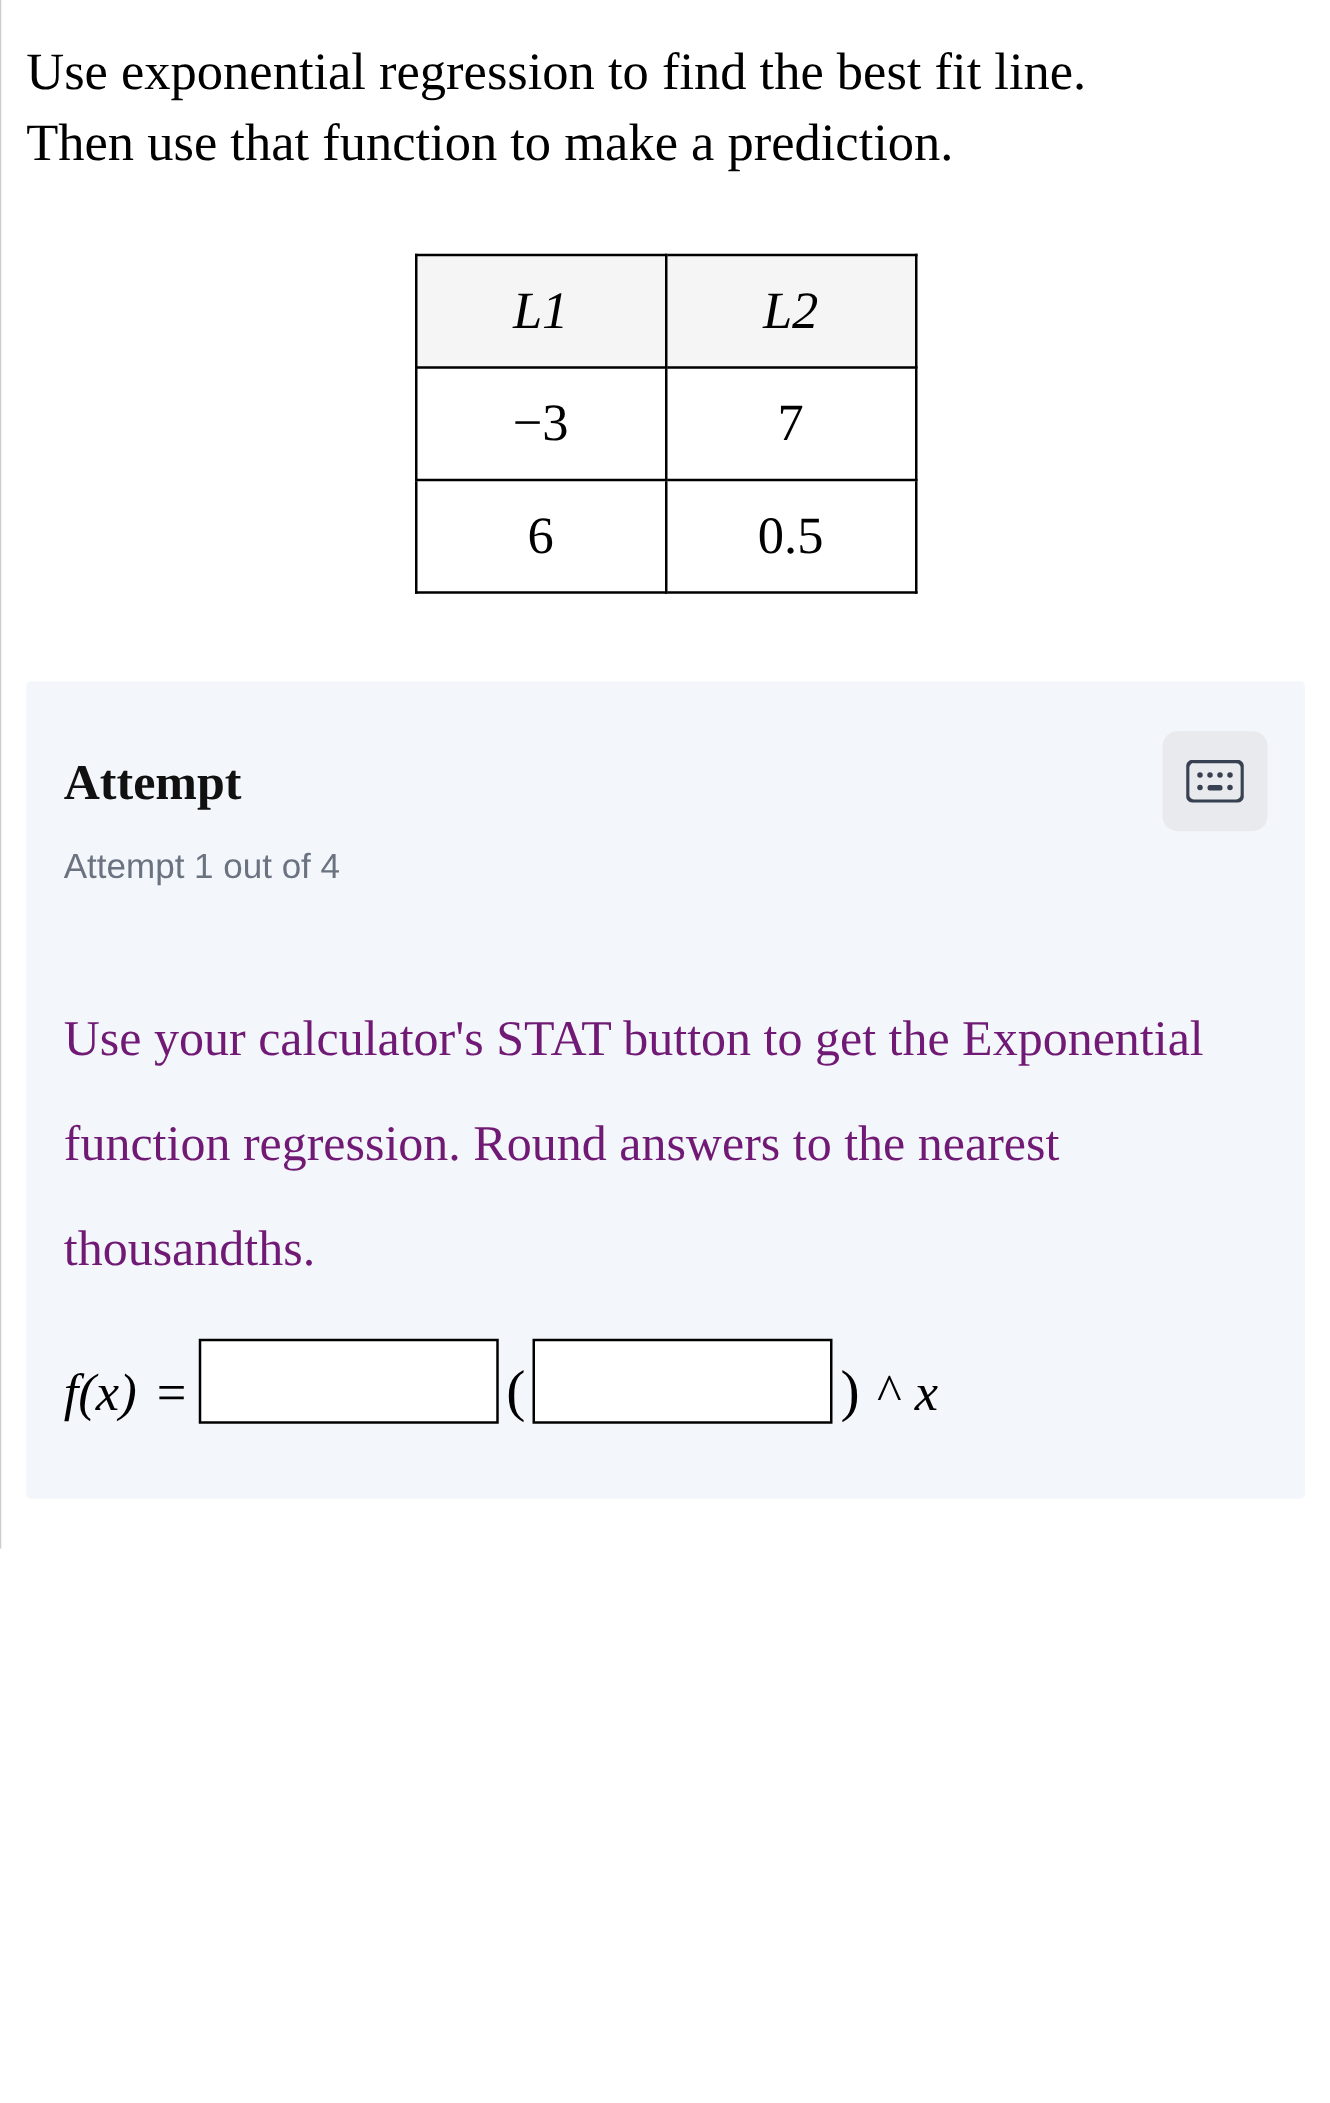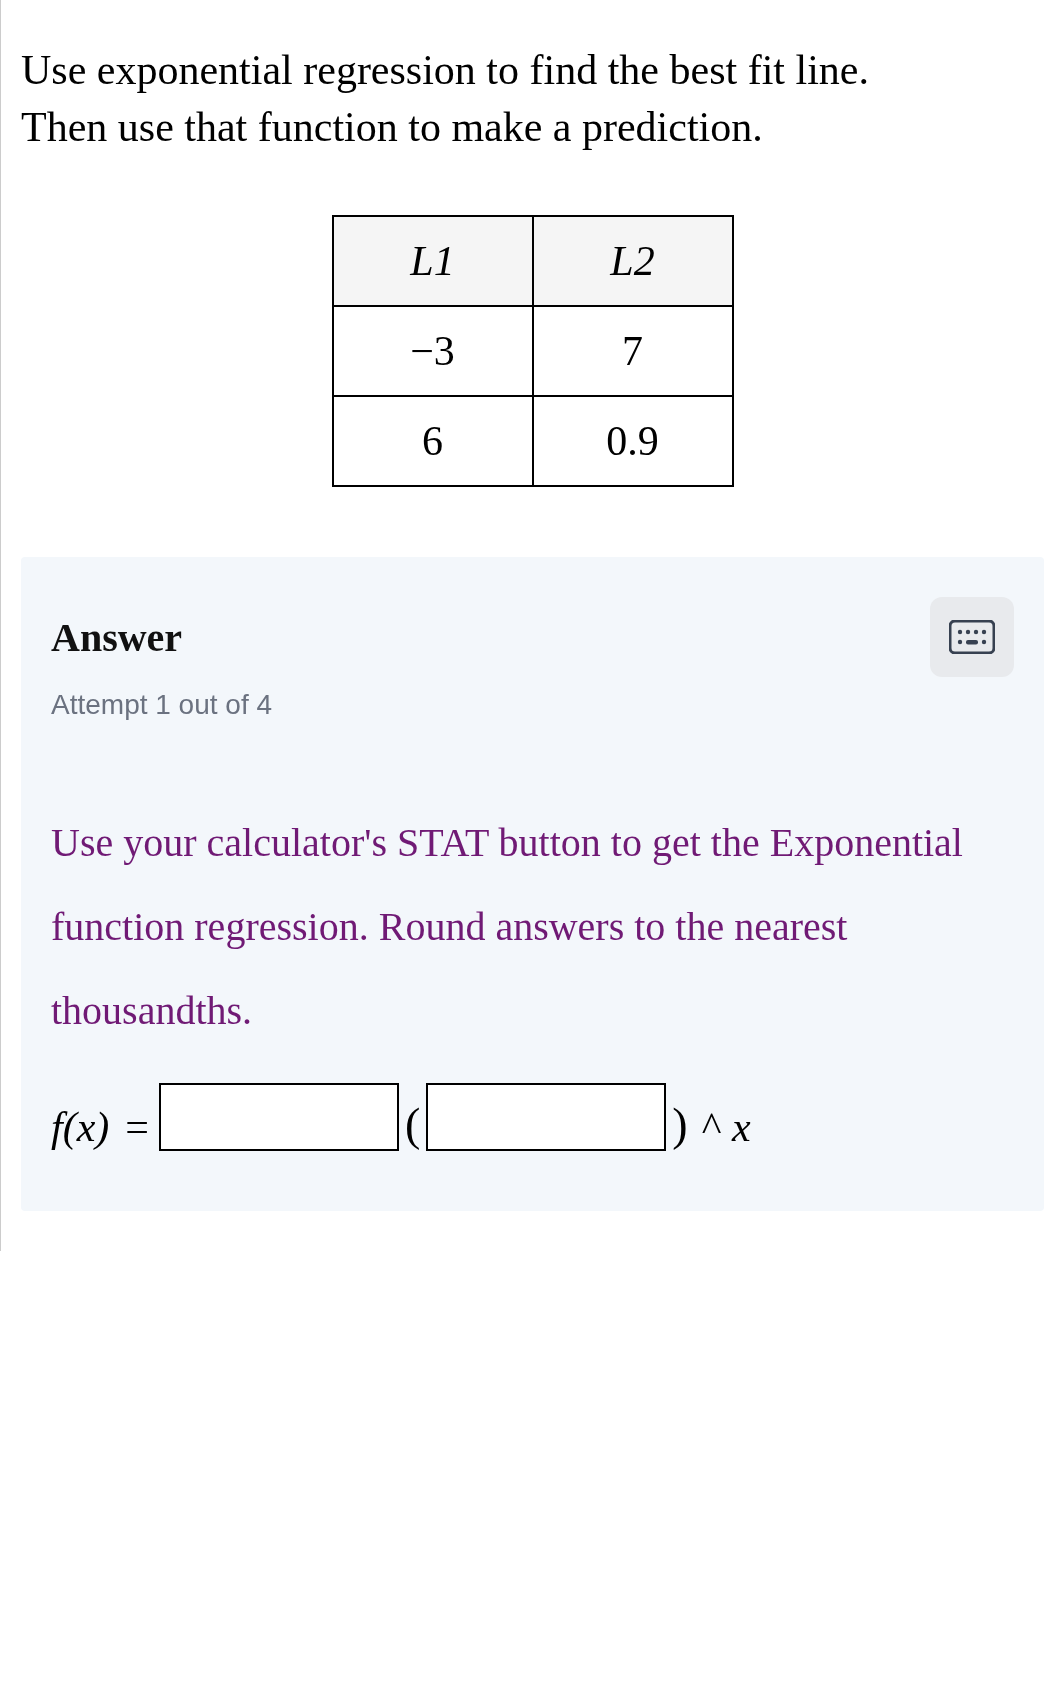--- a/index.html
+++ b/index.html
@@ -7,21 +7,21 @@
     padding: 0;
     box-sizing: border-box;
   }
   body {
     font-family: Georgia, 'Times New Roman', serif;
     background: #ffffff;
     padding: 0;
     width: 1064px;
   }
   .page {
-    padding: 42px 20px 40px 20px;
+    padding: 30px 20px 40px 20px;
     border-left: 1px solid #ccc;
   }
   .question-text {
     font-size: 42px;
     line-height: 1.35;
     color: #000;
     margin-bottom: 60px;
   }
   .data-table {
     margin: 0 auto 70px auto;
@@ -134,28 +134,28 @@
         <th>L2</th>
       </tr>
     </thead>
     <tbody>
       <tr>
         <td>−3</td>
         <td>7</td>
       </tr>
       <tr>
         <td>6</td>
-        <td>0.9</td>
+        <td>0.5</td>
       </tr>
     </tbody>
   </table>
 
   <div class="answer-panel">
     <div class="answer-header">
-      <div class="answer-title">Answer</div>
+      <div class="answer-title">Attempt</div>
       <div class="keypad-button">
         <svg viewBox="0 0 46 34">
           <rect x="1" y="1" width="44" height="32" rx="5" ry="5" fill="none" stroke="#374151" stroke-width="3"></rect>
           <circle cx="11" cy="12" r="2.2" fill="#374151"></circle>
           <circle cx="19" cy="12" r="2.2" fill="#374151"></circle>
           <circle cx="27" cy="12" r="2.2" fill="#374151"></circle>
           <circle cx="35" cy="12" r="2.2" fill="#374151"></circle>
           <circle cx="11" cy="22" r="2.2" fill="#374151"></circle>
           <rect x="17" y="20" width="12" height="4.4" rx="2" fill="#374151"></rect>
           <circle cx="35" cy="22" r="2.2" fill="#374151"></circle>

